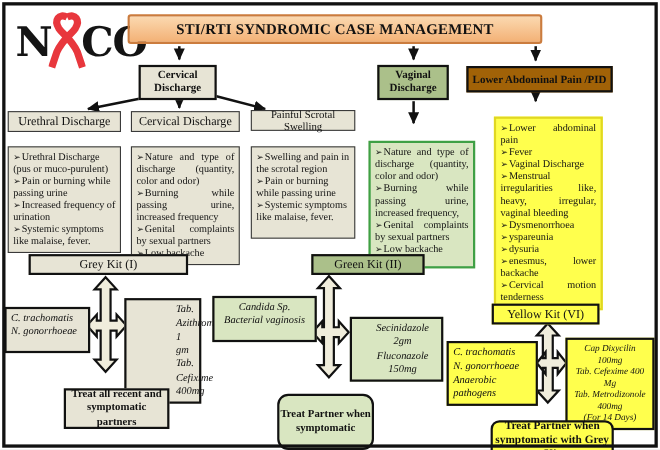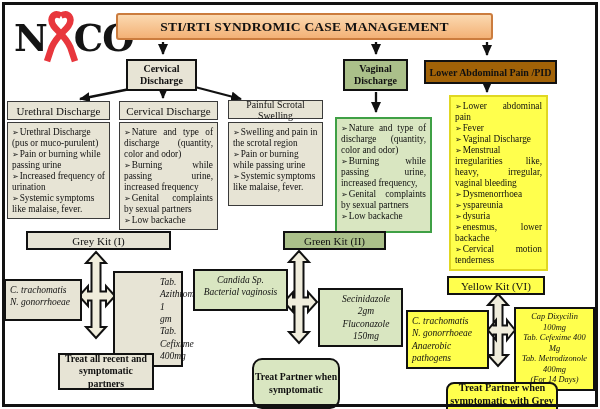--- a/index.html
+++ b/index.html
@@ -31,21 +31,21 @@
   #node-vaginal  { left:343px; top:59px; width:65px; height:32px; font-size:10px; line-height:1.25; background:#abc08a; }
   #node-lap      { left:424px; top:60px; width:133px; height:24px; font-size:10px; background:#a16207; }
 
   
   .colhead { height:19px; font-size:11px; }
   #h-urethral { left:7px;   top:101px; width:103px; }
   #h-cervical { left:119px; top:101px; width:99px; }
   #h-scrotal  { left:228px; top:100px; width:95px; font-size:9.8px; }
 
   
-  .symptoms { padding:4px 4px 3px 4px; font-size:9.3px; line-height:1.18; }
+  .symptoms { padding:4px 4px 3px 4px; font-size:9.3px; line-height:1.18;margin-top:11px; }
   .symptoms.just { text-align:justify; }
   #s-urethral { left:7px;   top:122px; width:103px; min-height:91px; }
   #s-cervical { left:119px; top:122px; width:99px;  min-height:107px; }
   #s-scrotal  { left:228px; top:122px; width:95px;  min-height:84px; }
   #s-vaginal  { left:335px; top:117px; width:97px;  min-height:116px; background:#d9e6c1; border:2px solid #3fa045; }
   #s-pid      { left:449px; top:95px;  width:99px;  min-height:175px; background:#ffff4d; border:2px solid #e0d722; }
   .li::before { content:"➢"; font-family:"DejaVu Sans",sans-serif; font-size:8px; margin-right:1px; }
 
   
   .kithead { height:19px; font-size:11px; }

